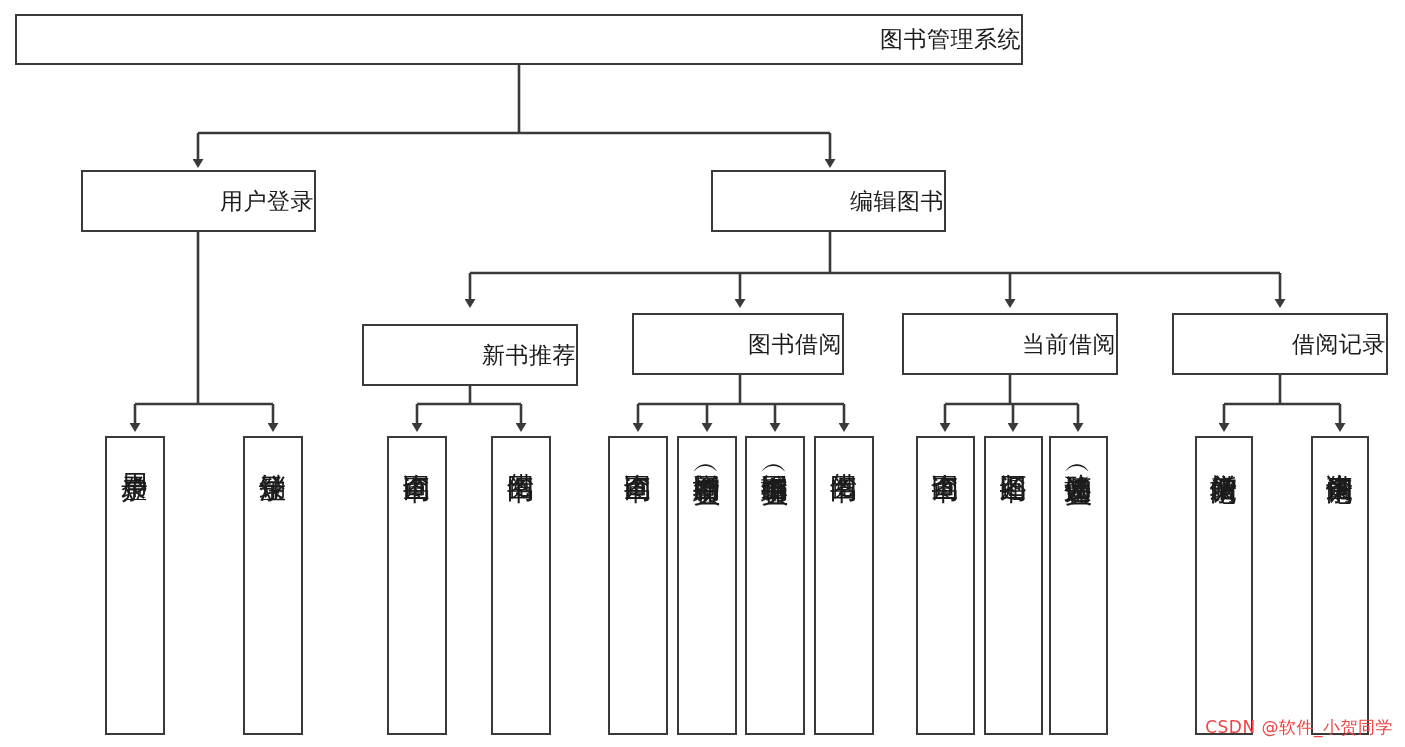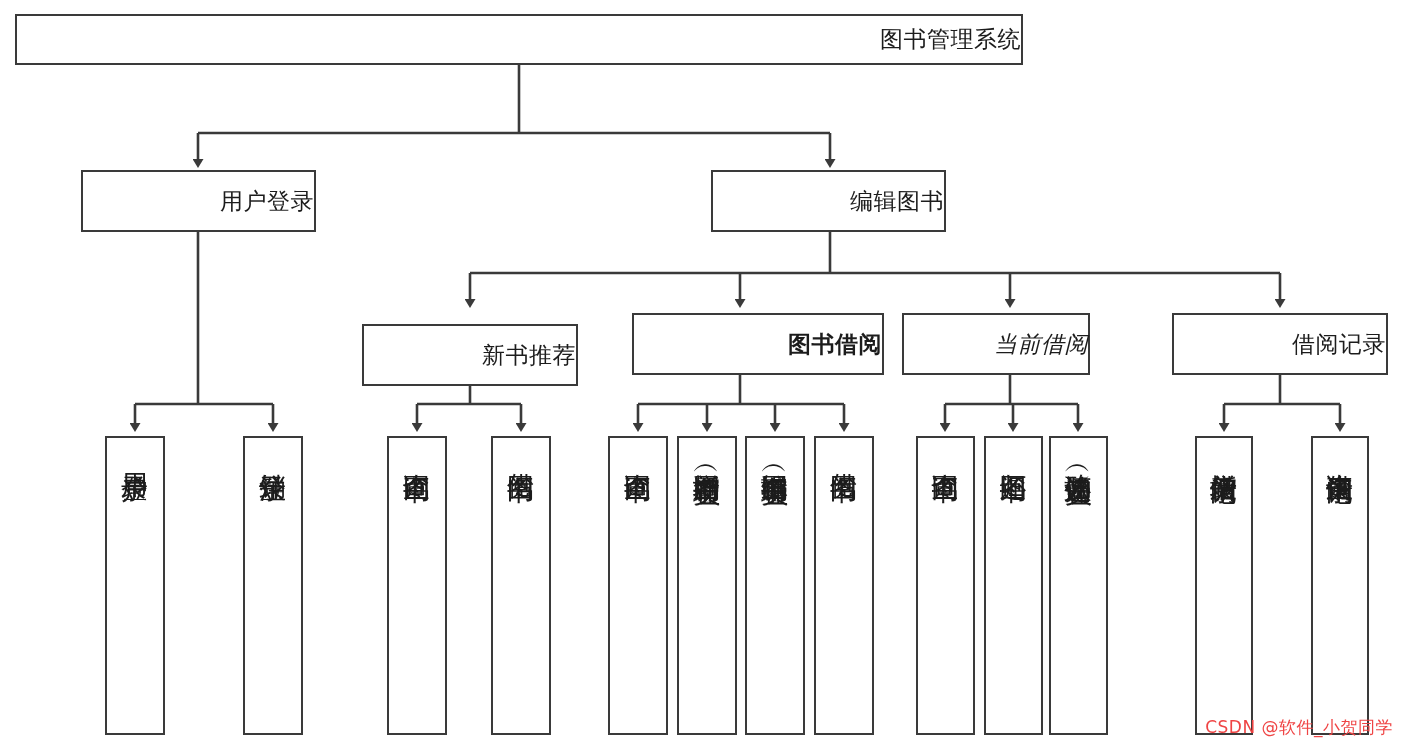--- a/index.html
+++ b/index.html
@@ -129,24 +129,24 @@
   <div class="node horiz" style="left:81px; top:170px; width:235px; height:62px;">
     <span class="label">用户登录</span>
   </div>
   <div class="node horiz" style="left:711px; top:170px; width:235px; height:62px;">
     <span class="label">编辑图书</span>
   </div>
 
   <div class="node horiz" style="left:362px; top:324px; width:216px; height:62px;">
     <span class="label">新书推荐</span>
   </div>
-  <div class="node horiz" style="left:632px; top:313px; width:252px; height:62px;font-weight:bold;">
+  <div class="node horiz" style="left:632px; top:313px; width:212px; height:62px;">
     <span class="label">图书借阅</span>
   </div>
-  <div class="node horiz" style="left:902px; top:313px; width:188px; height:62px;font-style:italic;">
+  <div class="node horiz" style="left:902px; top:313px; width:216px; height:62px;">
     <span class="label">当前借阅</span>
   </div>
   <div class="node horiz" style="left:1172px; top:313px; width:216px; height:62px;padding-left:16px;">
     <span class="label">借阅记录</span>
   </div>
 
   <div class="node vert" style="left:105px; top:436px; width:60px; height:299px;">
     <span class="label">用户登录</span>
   </div>
   <div class="node vert" style="left:243px; top:436px; width:60px; height:299px;">

